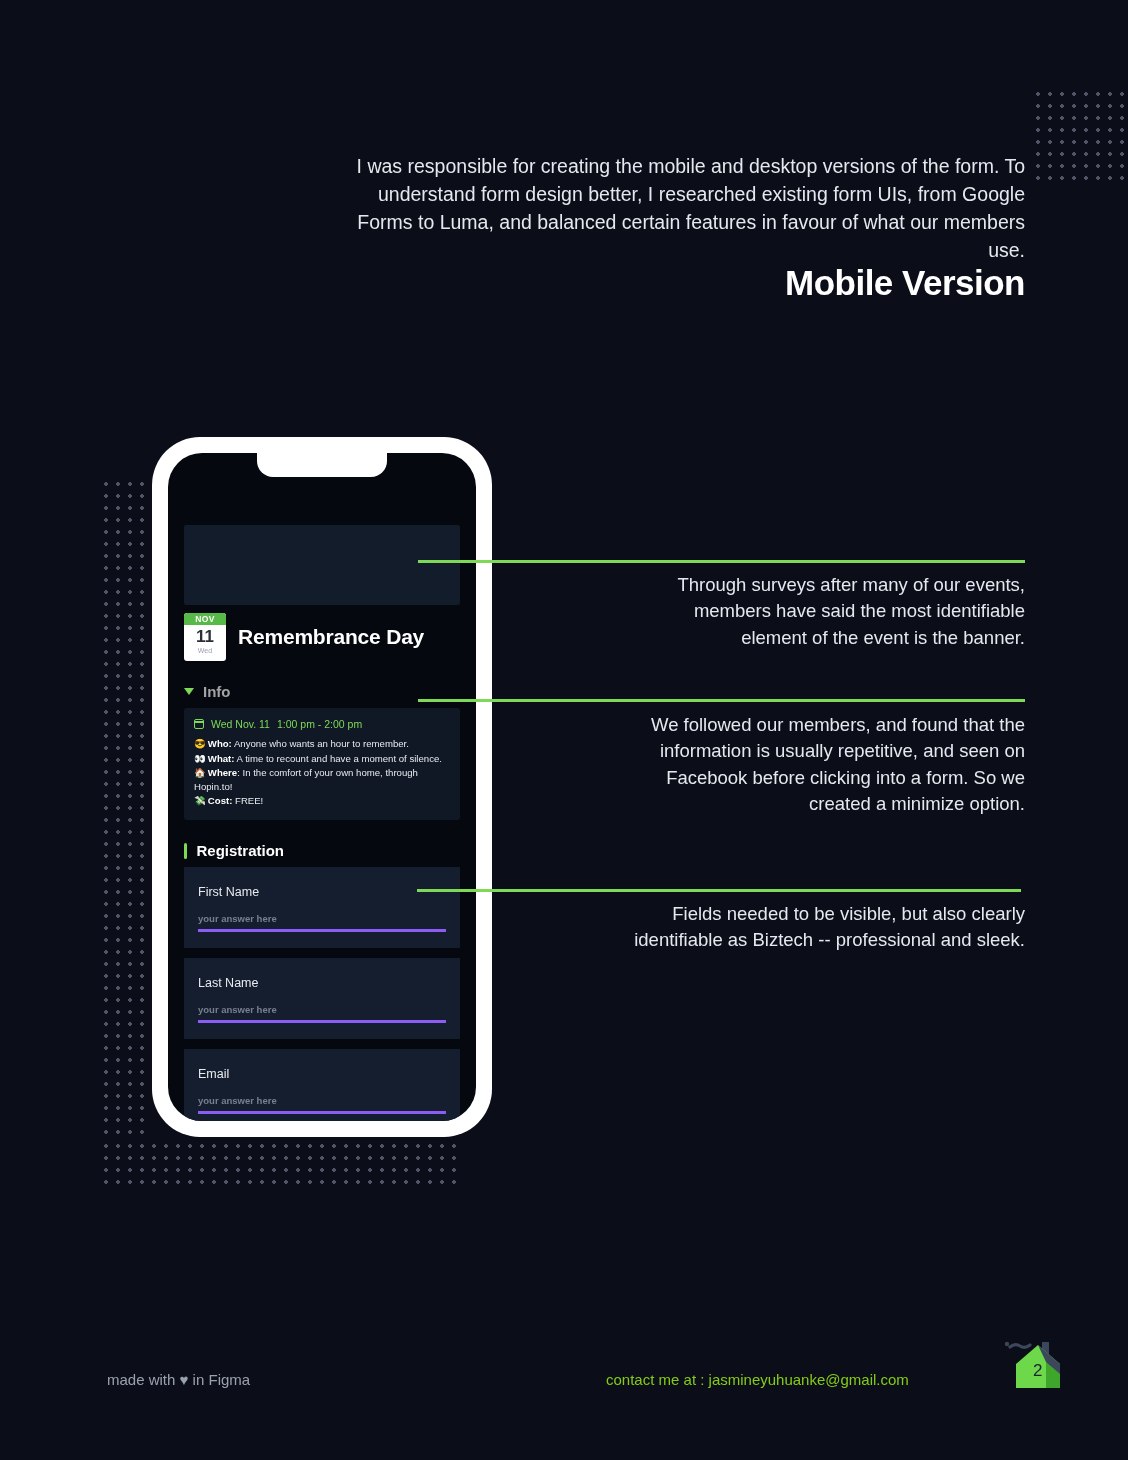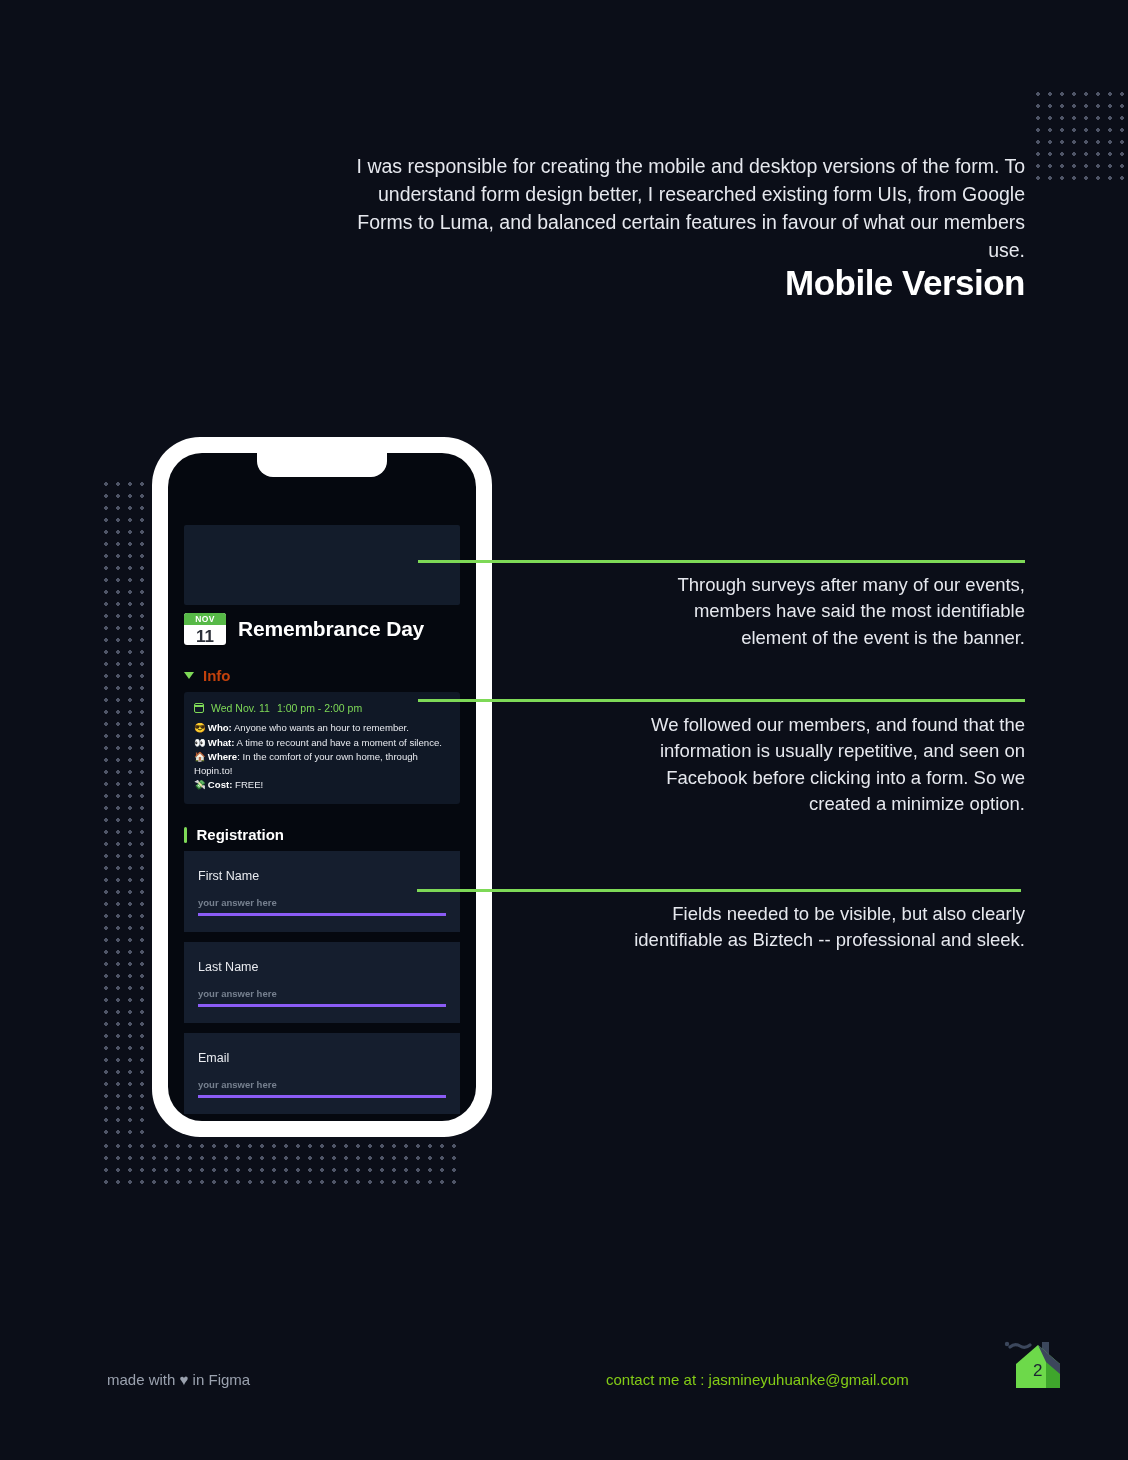--- a/index.html
+++ b/index.html
@@ -64,36 +64,36 @@
   #app { position:absolute; inset:0; padding:72px 8px 0 8px; }
 
   #event-banner {
     height:80px; margin:0 8px;
     background:#131c2b;
     border-radius:2px;
   }
 
   #event-head { display:flex; align-items:center; gap:12px; margin:8px 8px 0 8px; }
   #cal-icon {
-    width:42px; height:32px; background:#ffffff; border-radius:3px;
+    width:42px; height:48px; background:#ffffff; border-radius:3px;
     overflow:hidden; flex:0 0 auto; text-align:center;
     box-shadow:0 1px 3px rgba(0,0,0,.5);
   }
   #cal-month { background:#57b947; color:#ffffff; font-size:8.5px; font-weight:bold;
                letter-spacing:.4px; line-height:12px; height:12px; }
   #cal-day   { color:#2b2f38; font-size:17px; font-weight:bold; line-height:20px; margin-top:2px; }
   #cal-wd    { color:#9aa0ab; font-size:7px; line-height:8px; }
   #event-title { font-size:21px; font-weight:bold; color:#ffffff; letter-spacing:-.2px; }
 
   #info-header { display:flex; align-items:center; gap:9px; margin:22px 0 8px 8px; }
   #info-caret {
     width:0;height:0;border-left:5px solid transparent;border-right:5px solid transparent;
     border-top:7px solid #7ed957;
   }
-  #info-label { font-size:15px; font-weight:bold; color:#c2410c; }
+  #info-label { font-size:15px; font-weight:bold; color:#a3a3a3; }
 
   #info-box {
     margin:0 8px; background:#101826; border-radius:3px;
     padding:10px 10px 12px 10px;
   }
   #info-datetime { display:flex; align-items:center; gap:7px; margin-bottom:7px; }
   .cal-glyph { width:10px;height:10px;border:1.3px solid #7ed957;border-radius:2px;position:relative; }
   .cal-glyph::before{content:"";position:absolute;left:-1.3px;right:-1.3px;top:1.4px;height:1.3px;background:#7ed957;}
   #info-date { color:#7ed957; font-size:10.5px; font-weight:500; }
   #info-time { color:#7ed957; font-size:10.5px; }

